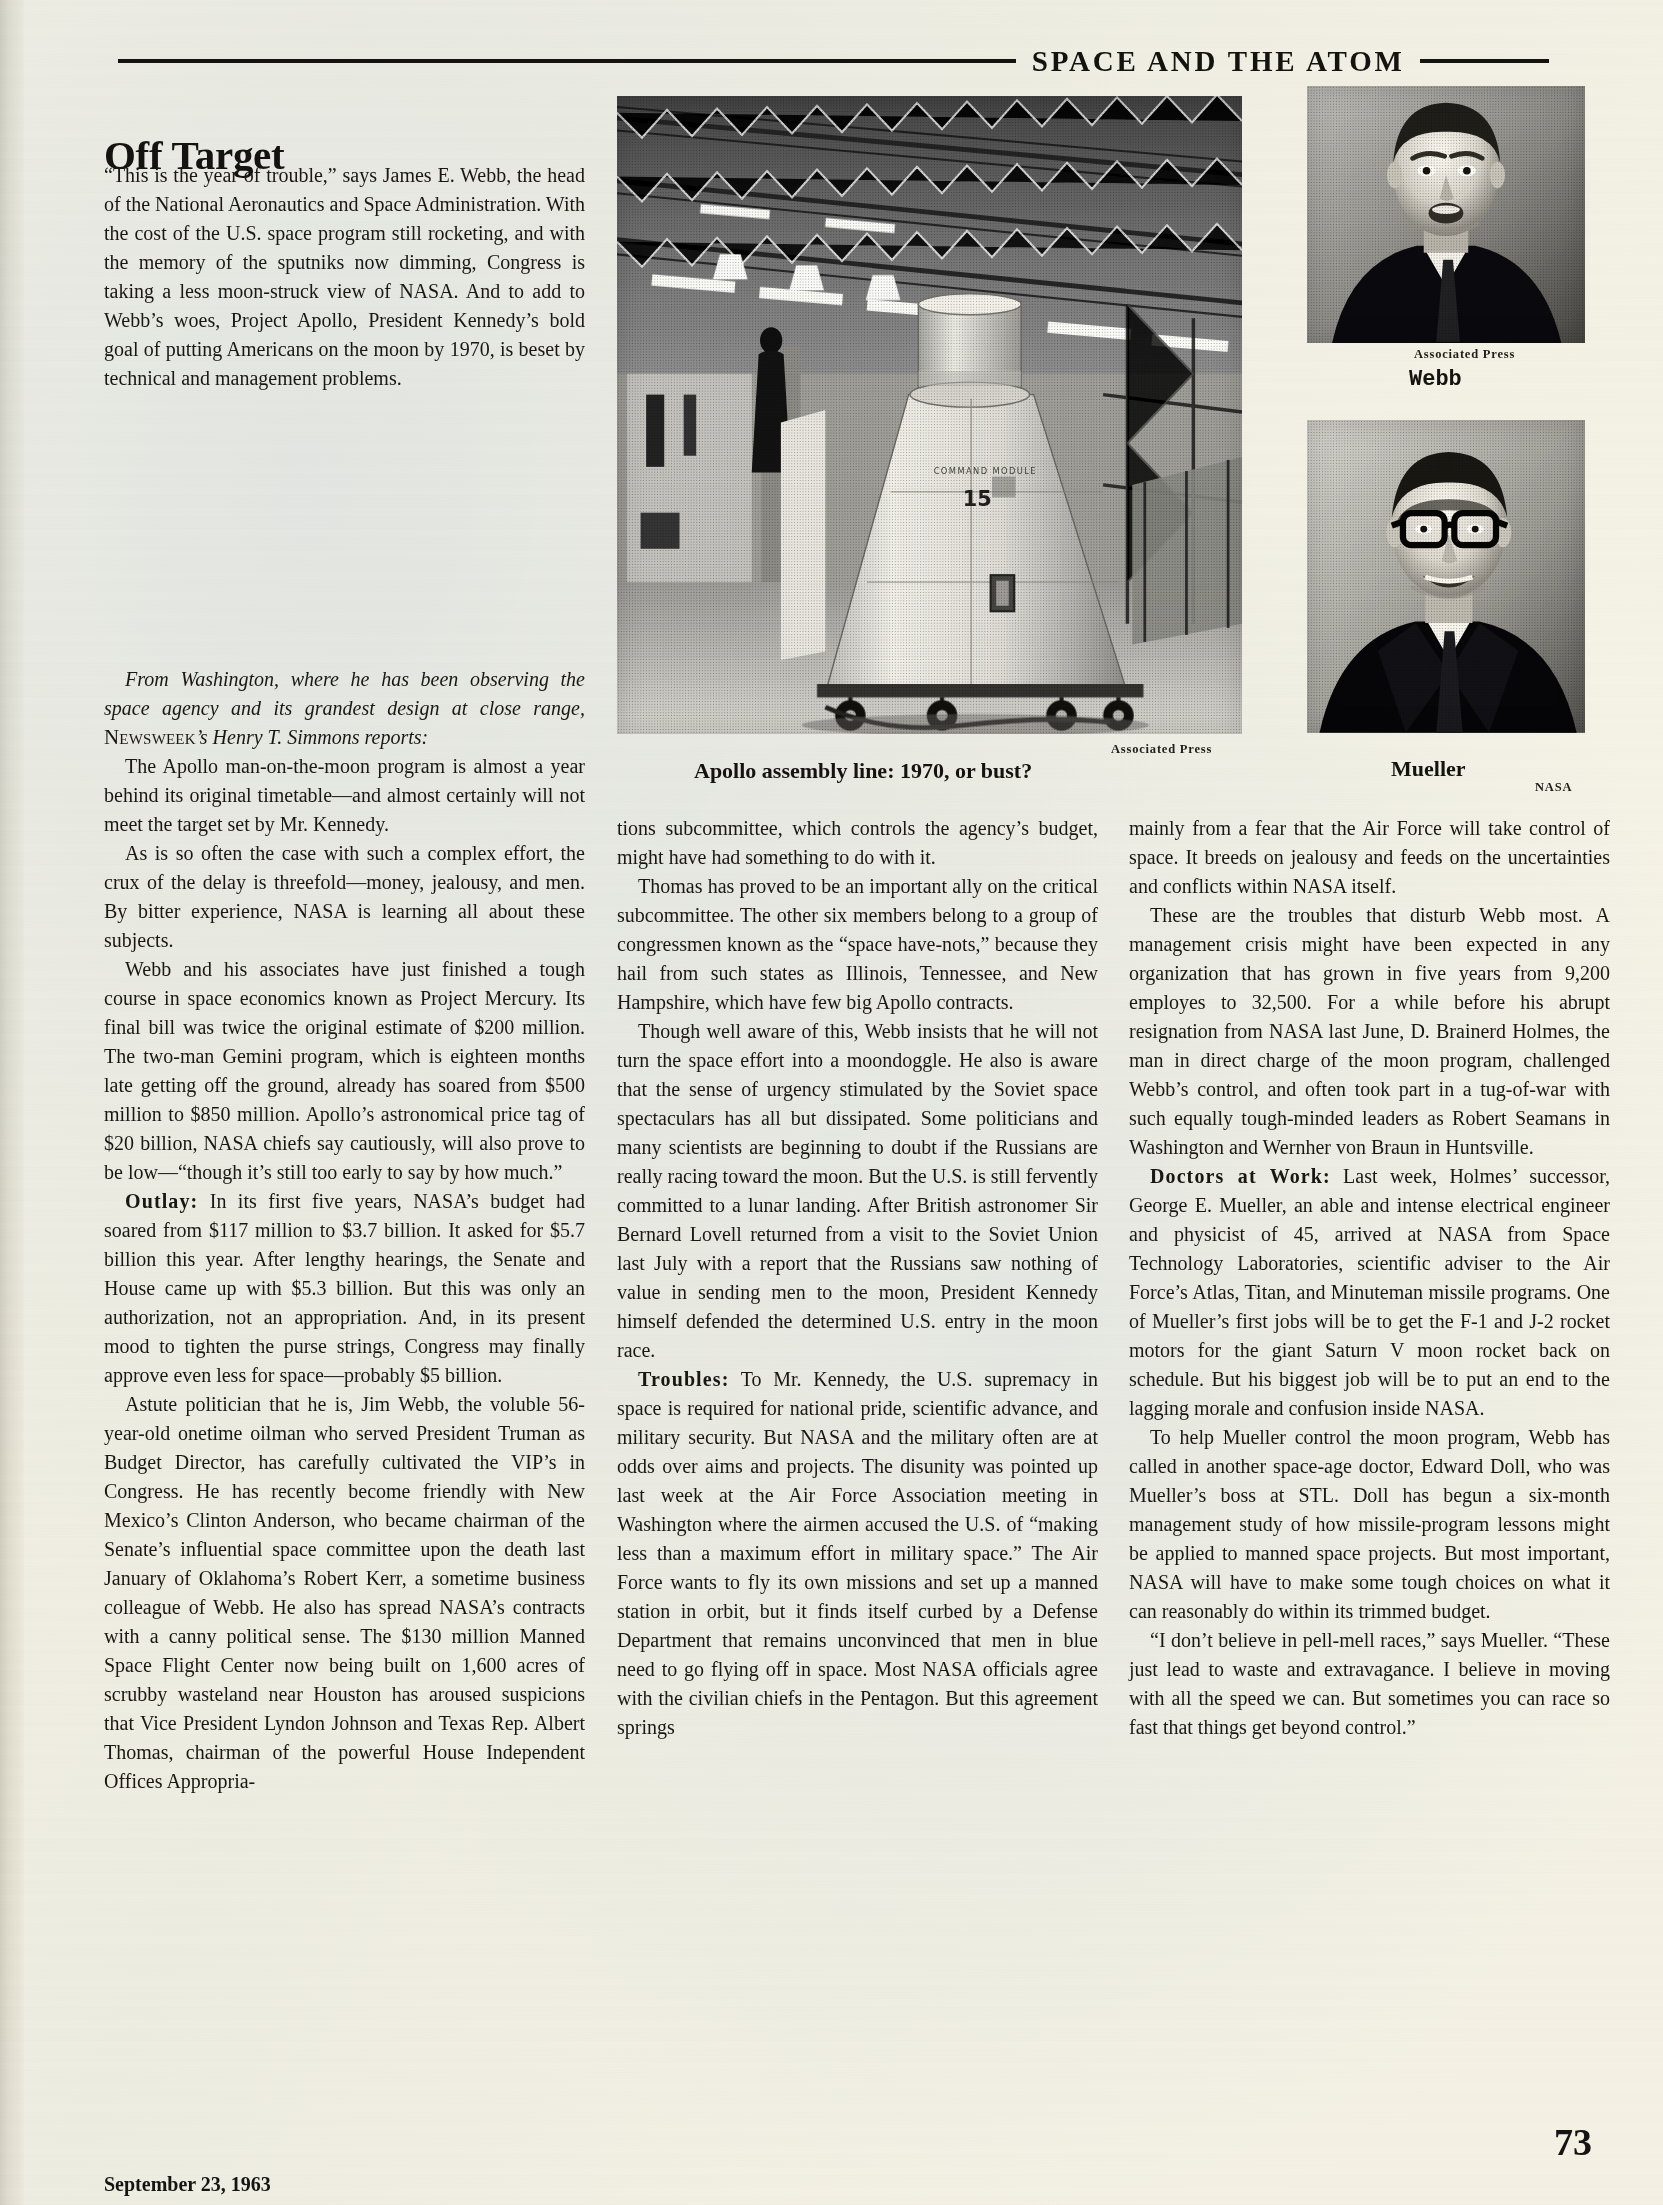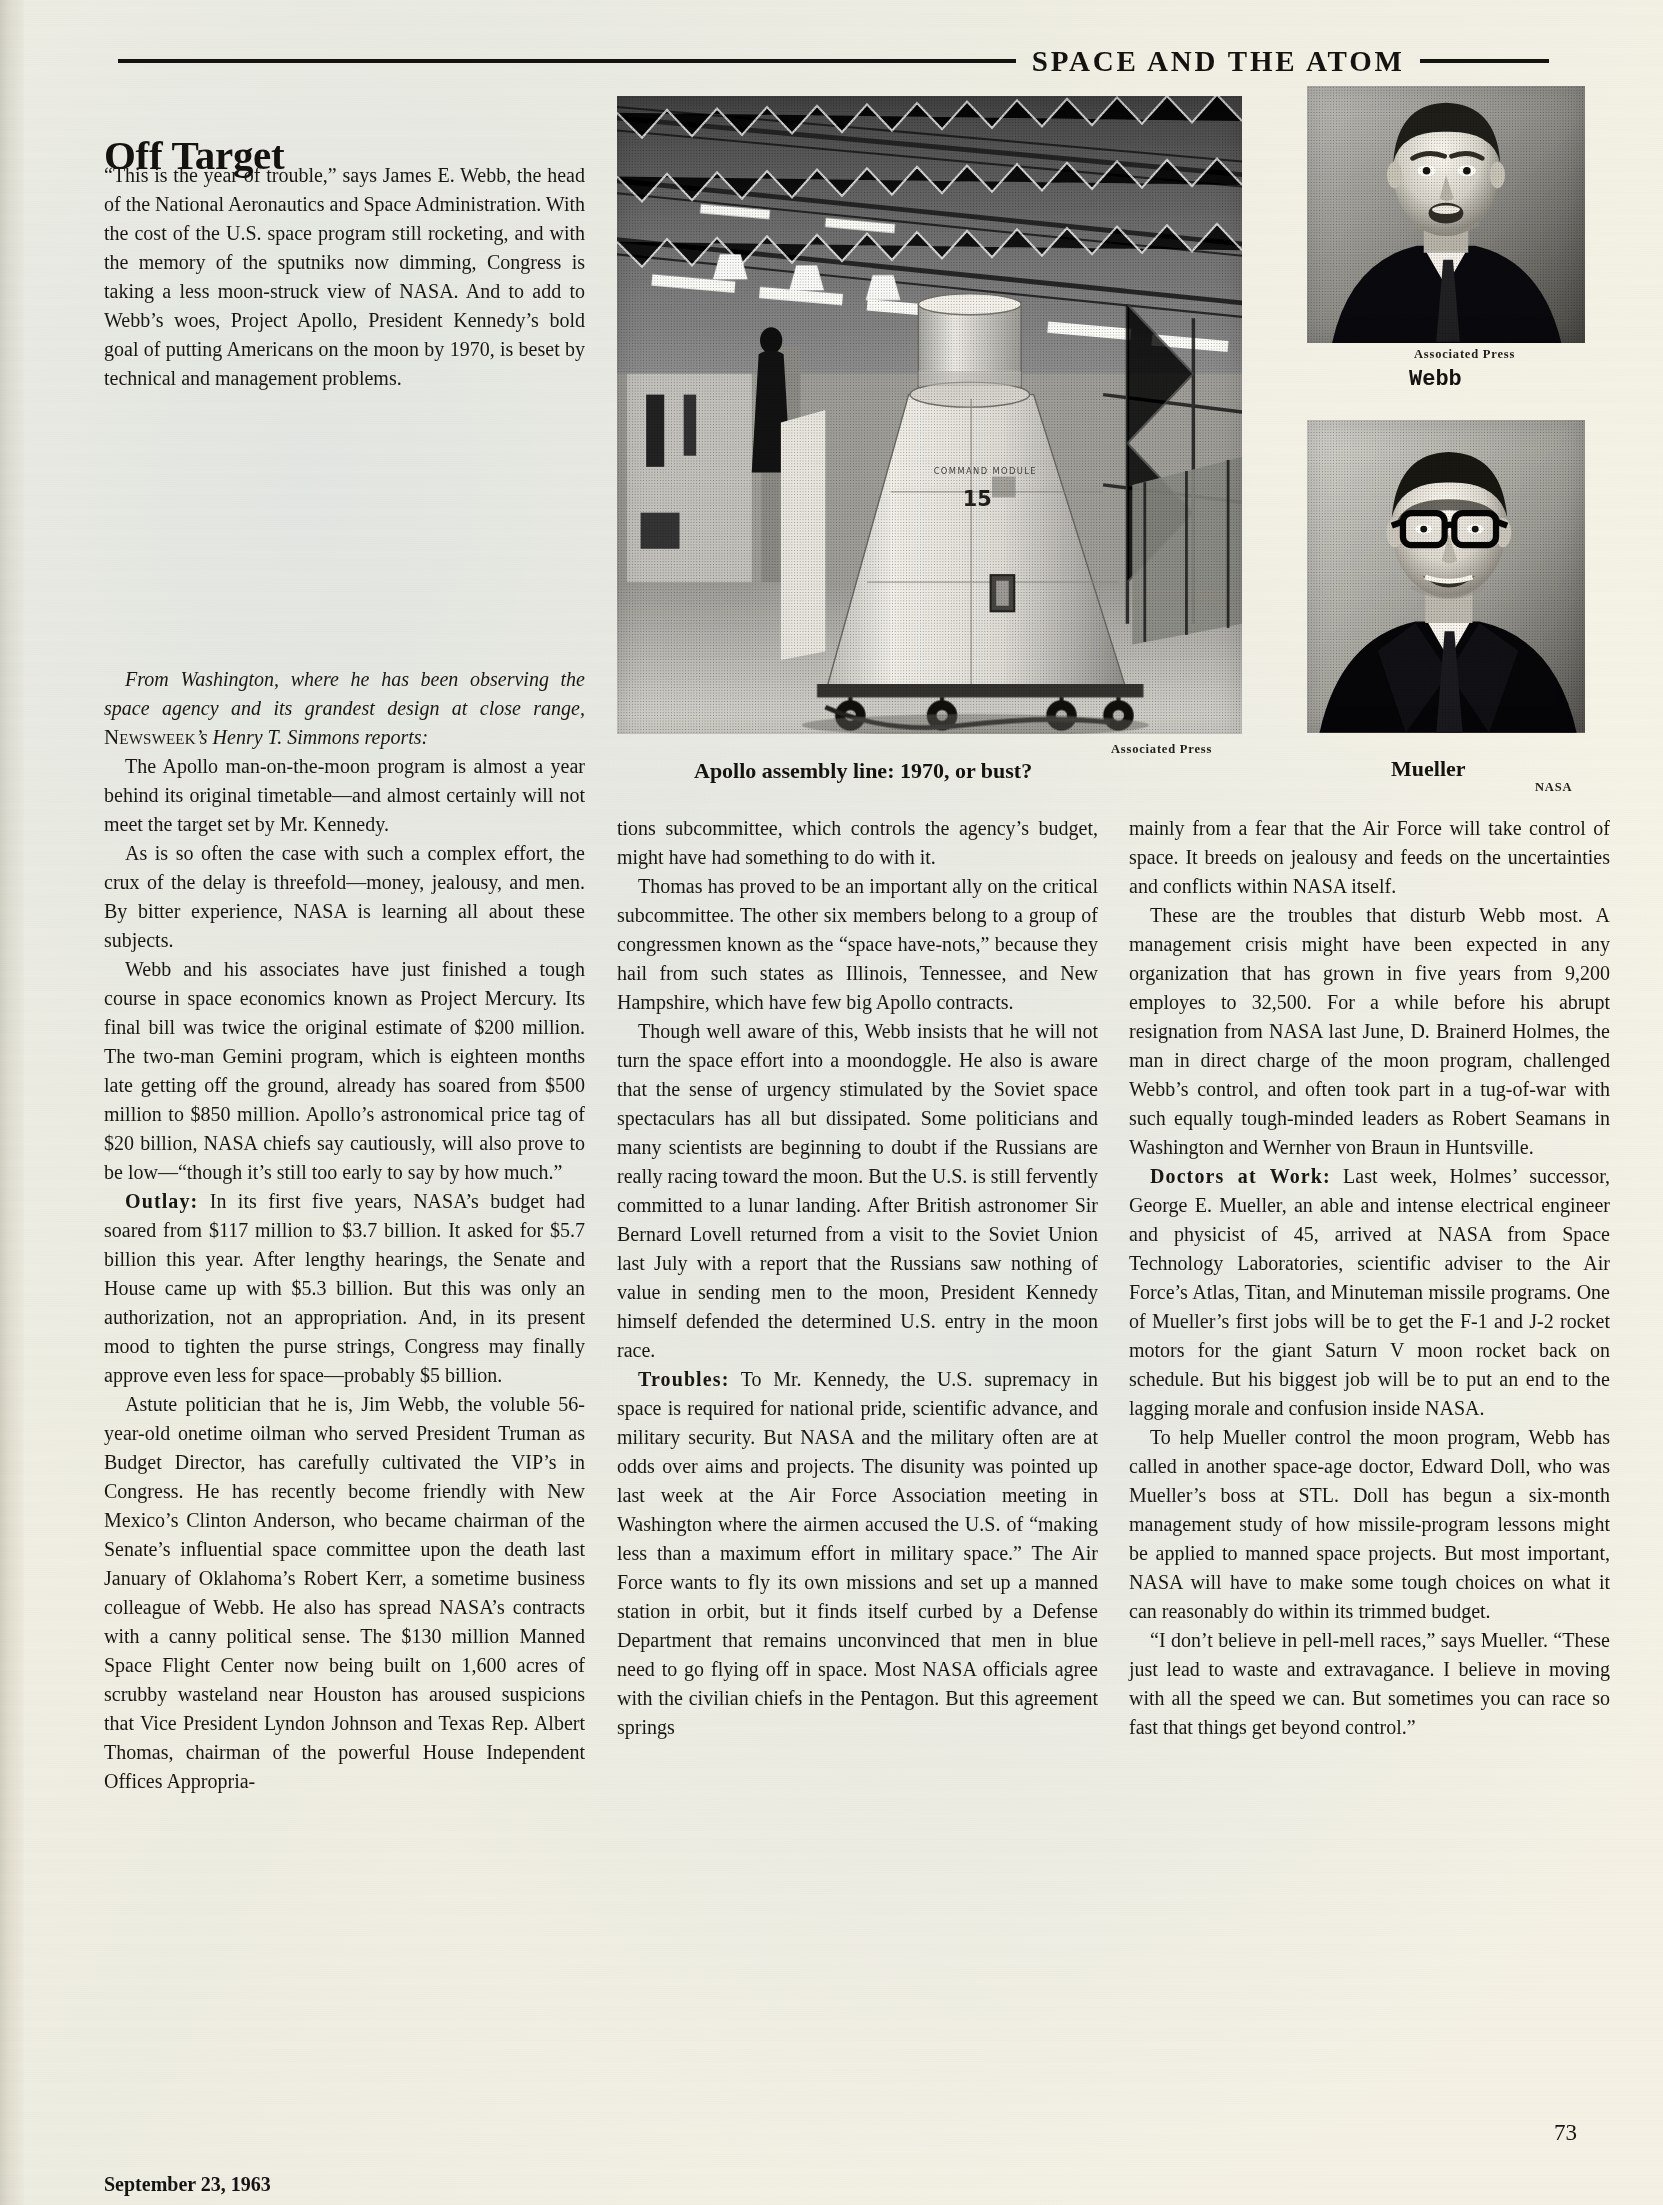--- a/index.html
+++ b/index.html
@@ -174,22 +174,22 @@
     top: 2131px;
     font-size: 20px;
     font-weight: 700;
     z-index: 5;
     margin-top: 42px;
   }
   .footer-page {
     position: absolute;
     left: 1554px;
     top: 2120px;
-    font-size: 23px;
-    font-weight: 400;
+    font-size: 38px;
+    font-weight: 700;
     z-index: 5;
     text-align: center;
   }
 
   
   .ht {
     position: absolute; inset: 0;
     filter: contrast(1.12) brightness(0.99);
   }
   .ht-dots {

